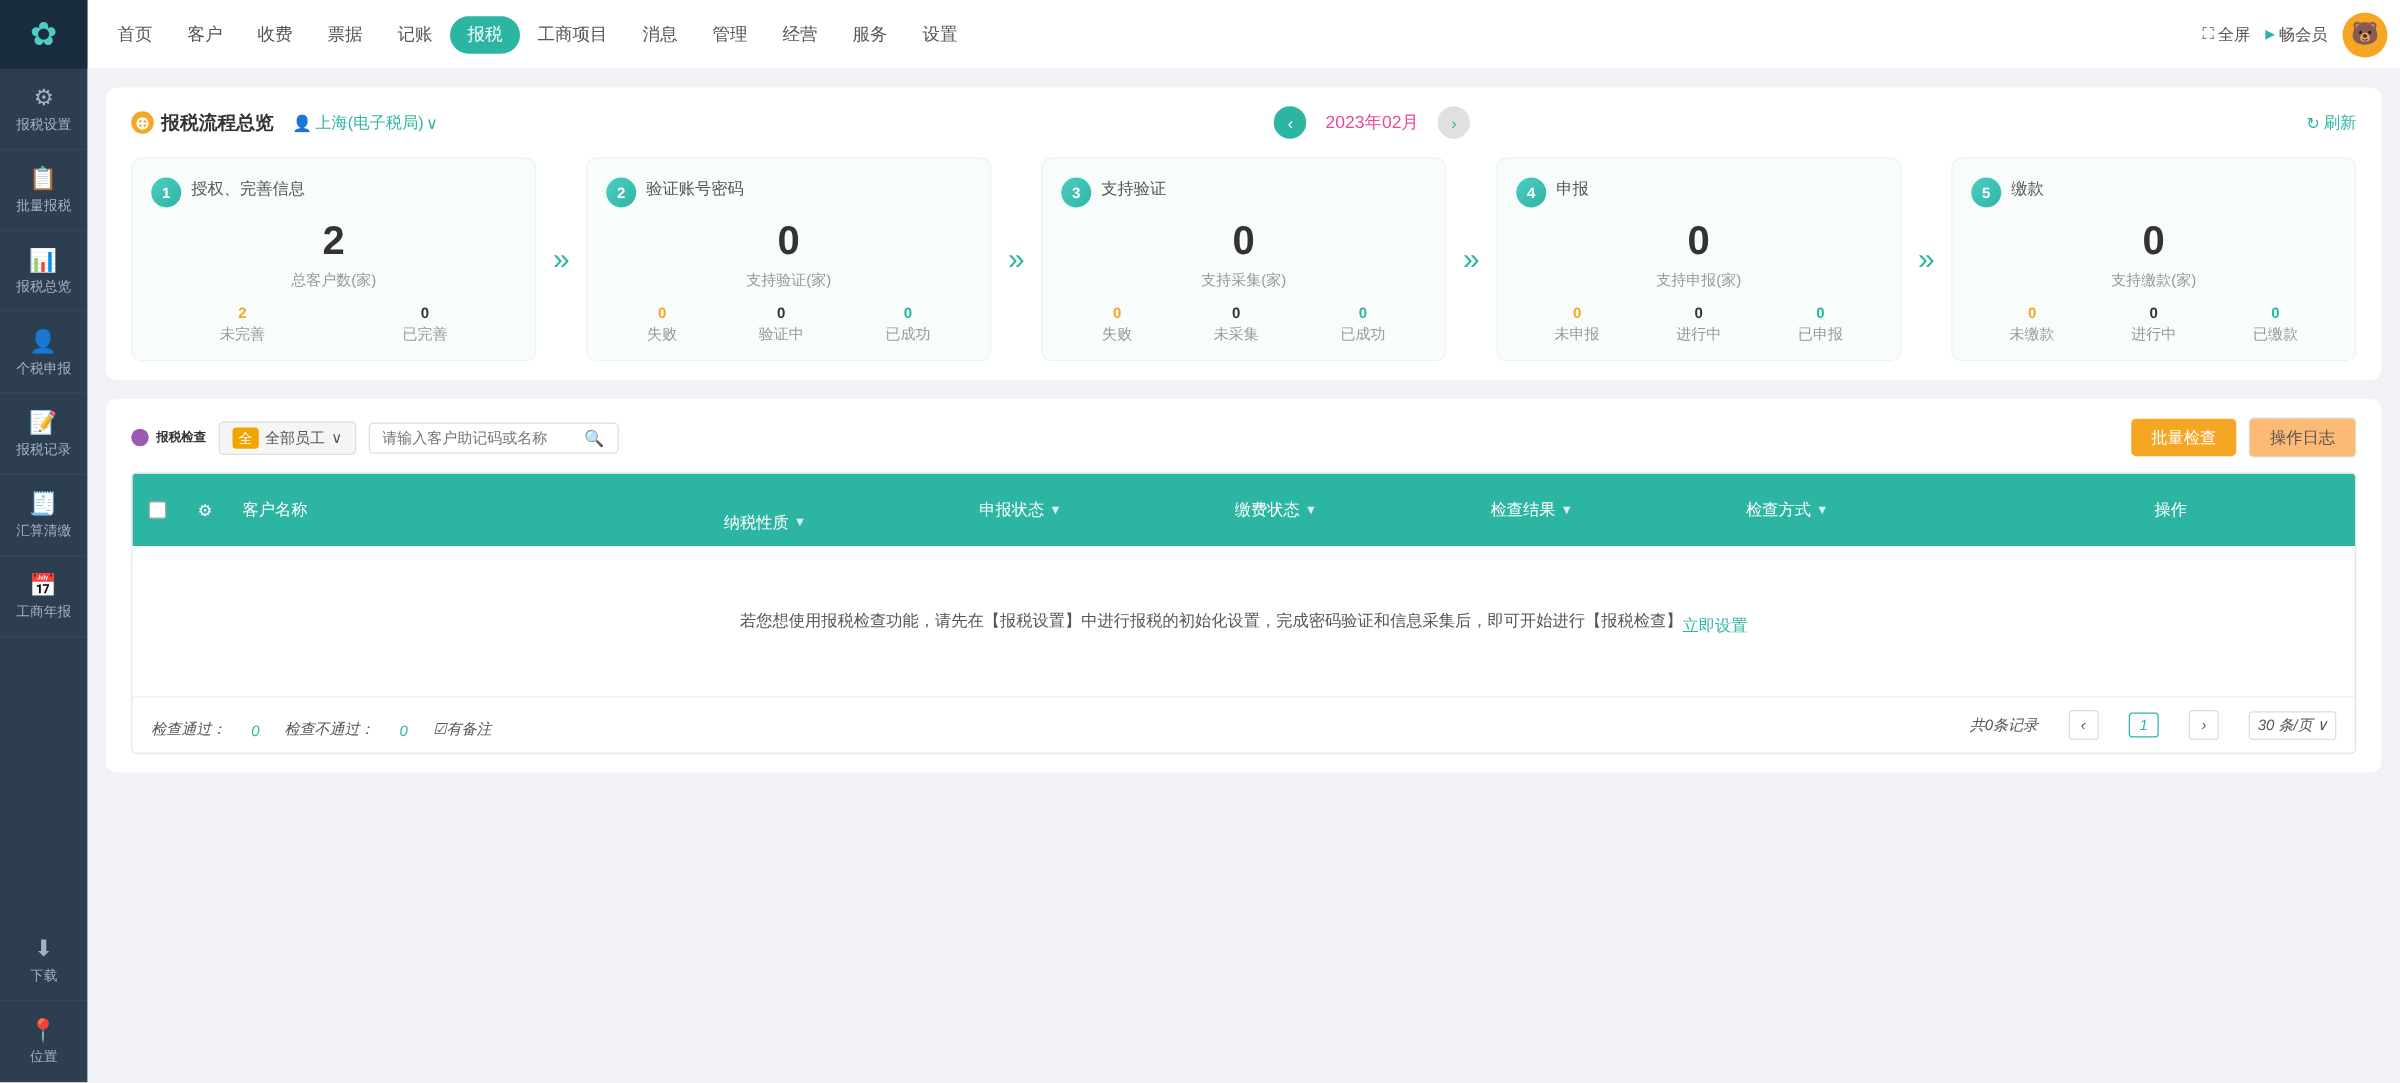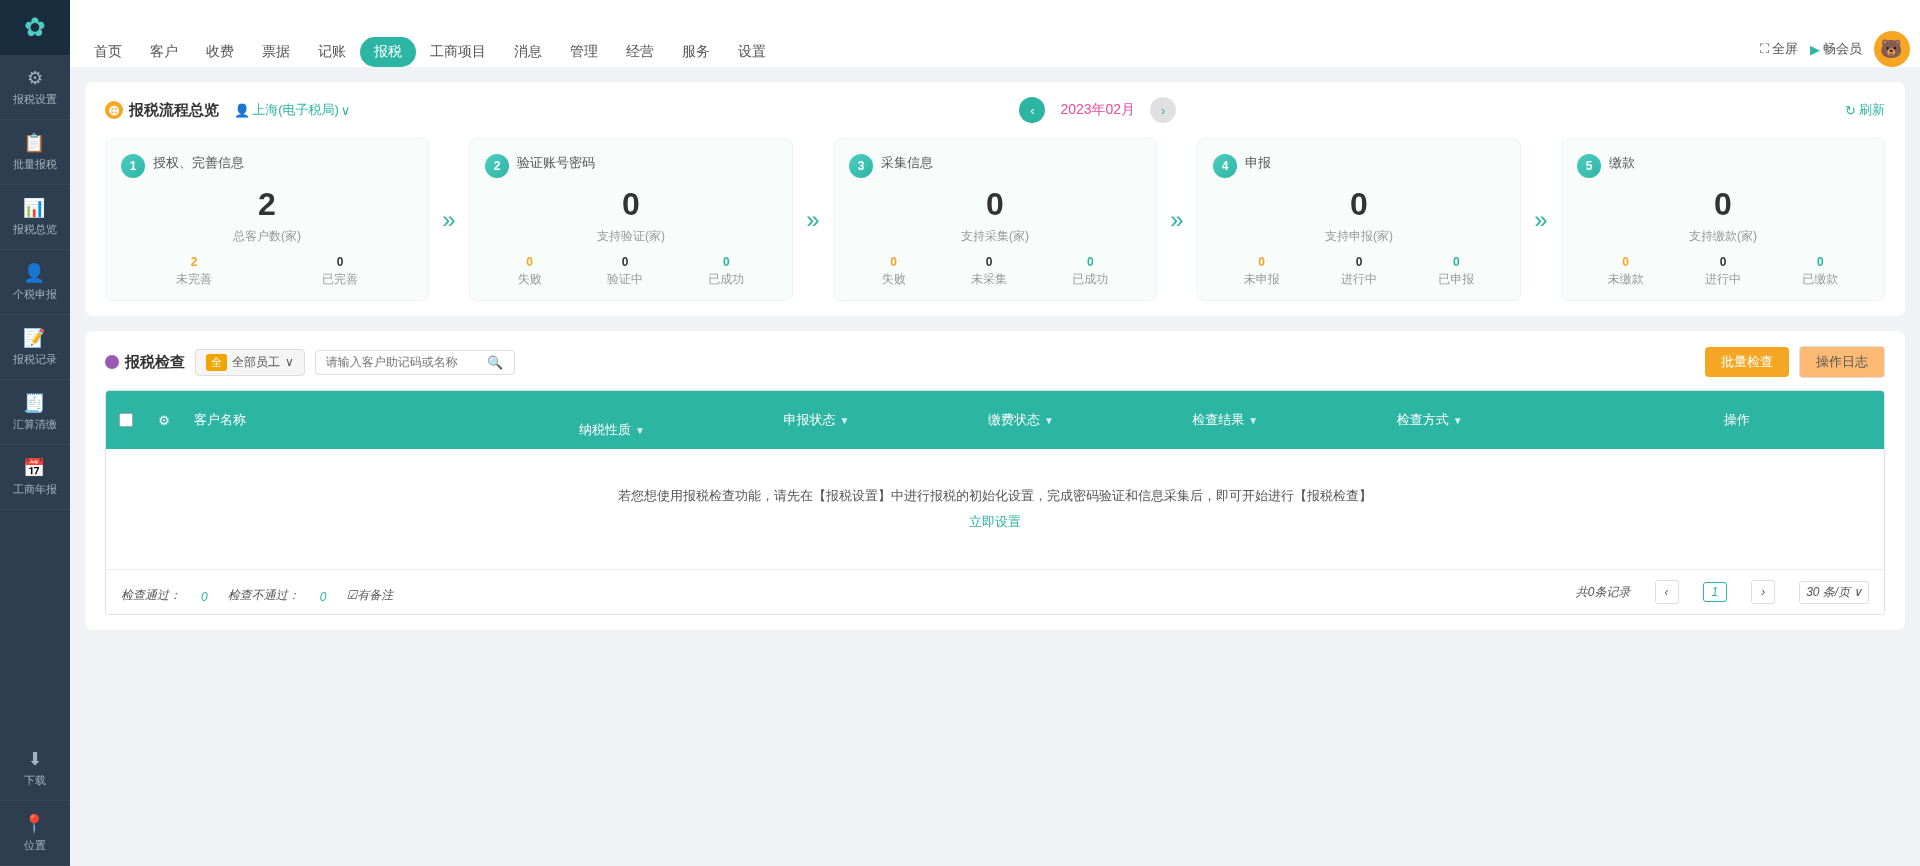--- a/index.html
+++ b/index.html
@@ -45,26 +45,27 @@
 
     
     .main-container {
       flex: 1;
       display: flex;
       flex-direction: column;
       overflow: hidden;
     }
     .topnav {
       background: #fff;
-      height: 67px;
-      display: flex;
-      align-items: flex-end;
+      height: 55px;
+      display: flex;
+      align-items: center;
       padding: 0 10px;
       box-shadow: 0 1px 4px rgba(0,0,0,0.1);
       flex-shrink: 0;
+      font-family: Liberation Mono, monospace;
     }
     .topnav-item {
       padding: 6px 14px;
       color: #555;
       cursor: pointer;
       font-size: 14px;
       border-radius: 4px;
     }
     .topnav-item.active {
       background: #2db5a3;
@@ -261,21 +262,21 @@
       border-radius: 8px;
       padding: 15px 20px;
     }
     .check-header {
       display: flex;
       align-items: center;
       gap: 10px;
       margin-bottom: 12px;
     }
     .check-title {
-      font-size: 15px;
+      font-size: 10px;
       font-weight: bold;
       color: #333;
       display: flex;
       align-items: center;
       gap: 6px;
     }
     .check-title .circle-icon {
       width: 16px;
       height: 16px;
       border-radius: 50%;
@@ -363,21 +364,21 @@
     .th-pay { flex: 1; }
     .th-result { flex: 1; }
     .th-method { flex: 1; }
     .th-ops { flex: 1.5; justify-content: center; }
     .filter-icon { font-size: 10px; opacity: 0.8; }
     .table-body {
       min-height: 120px;
       display: flex;
       align-items: center;
       justify-content: center;
-      flex-direction: column;
+      flex-direction: row;
       color: #555;
       font-size: 13px;
       padding: 30px;
       text-align: center;
       background: #fff;
     }
     .setup-link {
       color: #2db5a3;
       cursor: pointer;
       margin-top: 8px;
@@ -595,21 +596,21 @@
               <span class="lbl">已成功</span>
             </div>
           </div>
         </div>
 
         <div class="arrow-connector" style="color:#2db5a3;font-size:24px;">»</div>
 
         <div class="flow-step">
           <div class="flow-step-header">
             <div class="step-num">3</div>
-            <span class="step-label">采集信息</span>
+            <span class="step-label">支持验证</span>
           </div>
           <div class="step-count">0</div>
           <div class="step-sub">支持采集(家)</div>
           <div class="step-stats">
             <div class="step-stat">
               <span class="val orange">0</span>
               <span class="lbl">失败</span>
             </div>
             <div class="step-stat">
               <span class="val zero">0</span>

